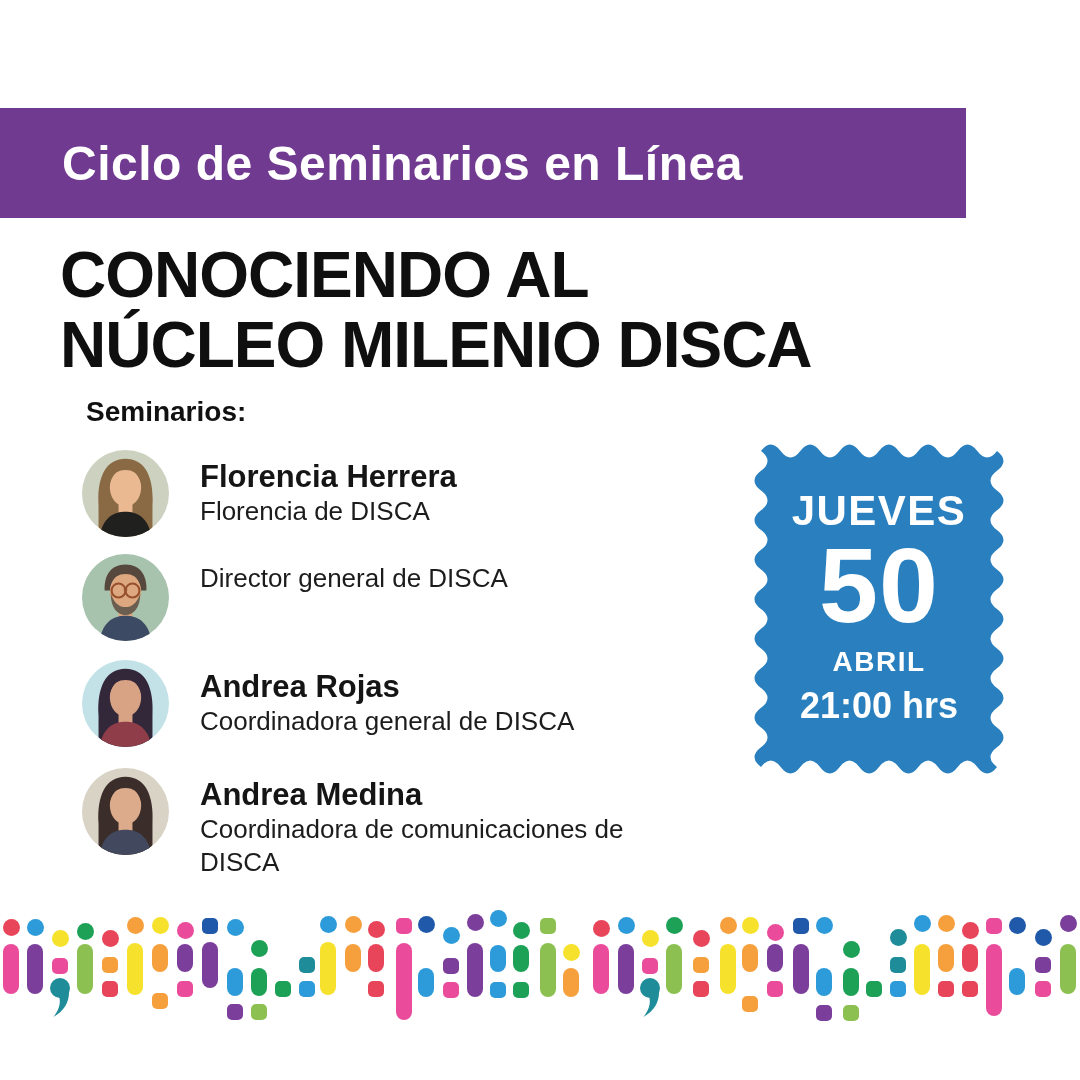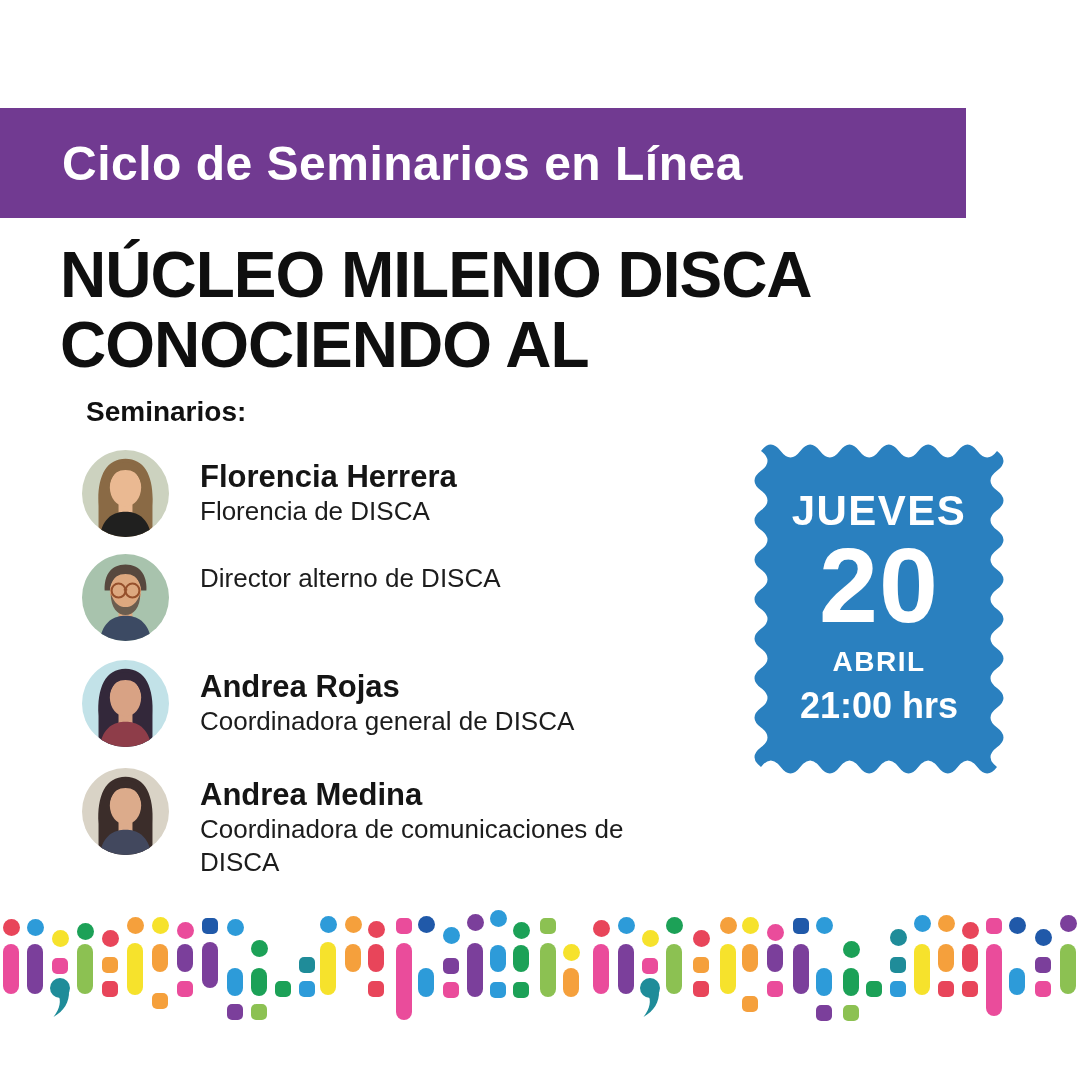--- a/index.html
+++ b/index.html
@@ -34,22 +34,22 @@
 </head>
 <body>
 
 <div class="poster">
 
   <div class="banner" style="background: rgb(113, 58, 145);">
     <div class="banner-text" style="color: rgb(255, 255, 255);">Ciclo de Seminarios en Línea</div>
   </div>
 
   <div class="title" style="color: rgb(15, 15, 15);">
+    <div>CONOCIENDO AL</div>
     <div>NÚCLEO MILENIO DISCA</div>
-    <div>CONOCIENDO AL</div>
   </div>
 
   <div class="participan">Seminarios:</div>
 
   <div class="row" style="top:450px">
     <div class="avatar">
       <svg class="avatar-svg" viewBox="0 0 100 100">
           <rect width="100" height="100" fill="#ccd2bf"></rect>
           <path d="M50 10 C27 10 17 32 19 64 L19 100 L81 100 L81 64 C83 32 73 10 50 10 Z" fill="#8a6a45"></path>
           <rect x="42" y="56" width="16" height="18" fill="#eab992"></rect>
@@ -73,21 +73,21 @@
           <path d="M20 100 C24 77 37 71 50 71 C63 71 76 77 80 100 Z" fill="#3c4a63"></path>
           <ellipse cx="50" cy="43" rx="18" ry="22" fill="#dda87f"></ellipse>
           <path d="M32 38 C31 20 40 14 50 14 C60 14 69 20 68 38 C64 26 58 23 50 23 C42 23 36 26 32 38 Z" fill="#57483e"></path>
           <path d="M33 45 C33 62 41 70 50 70 C59 70 67 62 67 45 C63 57 57 61 50 61 C43 61 37 57 33 45 Z" fill="#6b5d4f"></path>
           <circle cx="42" cy="42" r="8" fill="none" stroke="#96502c" stroke-width="2.4"></circle>
           <circle cx="58" cy="42" r="8" fill="none" stroke="#96502c" stroke-width="2.4"></circle>
           <line x1="48" y1="41" x2="52" y2="41" stroke="#96502c" stroke-width="2"></line>
         </svg>
     </div>
     <div class="ptext">
-      <div class="prole">Director alterno de DISCA</div>
+      <div class="prole">Director general de DISCA</div>
     </div>
   </div>
 
   <div class="row" style="top:768px">
     <div class="avatar">
       <svg class="avatar-svg" viewBox="0 0 100 100">
           <rect width="100" height="100" fill="#d9d3c6"></rect>
           <path d="M50 10 C27 10 17 32 19 64 L19 100 L81 100 L81 64 C83 32 73 10 50 10 Z" fill="#3b2d2a"></path>
           <rect x="42" y="56" width="16" height="18" fill="#dcab8b"></rect>
           <path d="M20 100 C24 77 37 71 50 71 C63 71 76 77 80 100 Z" fill="#42485e"></path>
@@ -117,21 +117,21 @@
       <div class="prole">Coordinadora general de DISCA</div>
     </div>
   </div>
 
   <div class="stamp">
     <svg width="252" height="332" viewBox="0 0 252 332">
       <path id="stamp-path" d="M8 8 Q17.8 -5.0 27.7 8.0 Q37.5 21.0 47.3 8.0 Q57.2 -5.0 67.0 8.0 Q76.8 21.0 86.7 8.0 Q96.5 -5.0 106.3 8.0 Q116.2 21.0 126.0 8.0 Q135.8 -5.0 145.7 8.0 Q155.5 21.0 165.3 8.0 Q175.2 -5.0 185.0 8.0 Q194.8 21.0 204.7 8.0 Q214.5 -5.0 224.3 8.0 Q234.2 21.0 244.0 8.0 Q257.0 17.9 244.0 27.8 Q231.0 37.6 244.0 47.5 Q257.0 57.4 244.0 67.3 Q231.0 77.1 244.0 87.0 Q257.0 96.9 244.0 106.8 Q231.0 116.6 244.0 126.5 Q257.0 136.4 244.0 146.3 Q231.0 156.1 244.0 166.0 Q257.0 175.9 244.0 185.8 Q231.0 195.6 244.0 205.5 Q257.0 215.4 244.0 225.3 Q231.0 235.1 244.0 245.0 Q257.0 254.9 244.0 264.8 Q231.0 274.6 244.0 284.5 Q257.0 294.4 244.0 304.3 Q231.0 314.1 244.0 324.0 Q234.2 337.0 224.3 324.0 Q214.5 311.0 204.7 324.0 Q194.8 337.0 185.0 324.0 Q175.2 311.0 165.3 324.0 Q155.5 337.0 145.7 324.0 Q135.8 311.0 126.0 324.0 Q116.2 337.0 106.3 324.0 Q96.5 311.0 86.7 324.0 Q76.8 337.0 67.0 324.0 Q57.2 311.0 47.3 324.0 Q37.5 337.0 27.7 324.0 Q17.8 311.0 8.0 324.0 Q-5.0 314.1 8.0 304.3 Q21.0 294.4 8.0 284.5 Q-5.0 274.6 8.0 264.8 Q21.0 254.9 8.0 245.0 Q-5.0 235.1 8.0 225.3 Q21.0 215.4 8.0 205.5 Q-5.0 195.6 8.0 185.8 Q21.0 175.9 8.0 166.0 Q-5.0 156.1 8.0 146.3 Q21.0 136.4 8.0 126.5 Q-5.0 116.6 8.0 106.8 Q21.0 96.9 8.0 87.0 Q-5.0 77.1 8.0 67.3 Q21.0 57.4 8.0 47.5 Q-5.0 37.6 8.0 27.8 Q21.0 17.9 8.0 8.0 Z" fill="#2a80bf"></path>
     </svg>
     <div class="stamp-content" style="color: rgb(255, 255, 255);">
       <div class="stamp-day">JUEVES</div>
-      <div class="stamp-num">20</div>
+      <div class="stamp-num">50</div>
       <div class="stamp-month">ABRIL</div>
       <div class="stamp-time">21:00 hrs</div>
     </div>
   </div>
 
   <div class="pattern">
       <div style="position: absolute; left: 3px; top: 4px; width: 17px; height: 17px; border-radius: 50%; background: rgb(232, 69, 90);"></div>
       <div style="position: absolute; left: 3px; top: 29px; width: 16px; height: 50px; border-radius: 8px; background: rgb(234, 76, 155);"></div>
       <div style="position: absolute; left: 27px; top: 4px; width: 17px; height: 17px; border-radius: 50%; background: rgb(45, 155, 217);"></div>
       <div style="position: absolute; left: 27px; top: 29px; width: 16px; height: 50px; border-radius: 8px; background: rgb(123, 63, 155);"></div>

